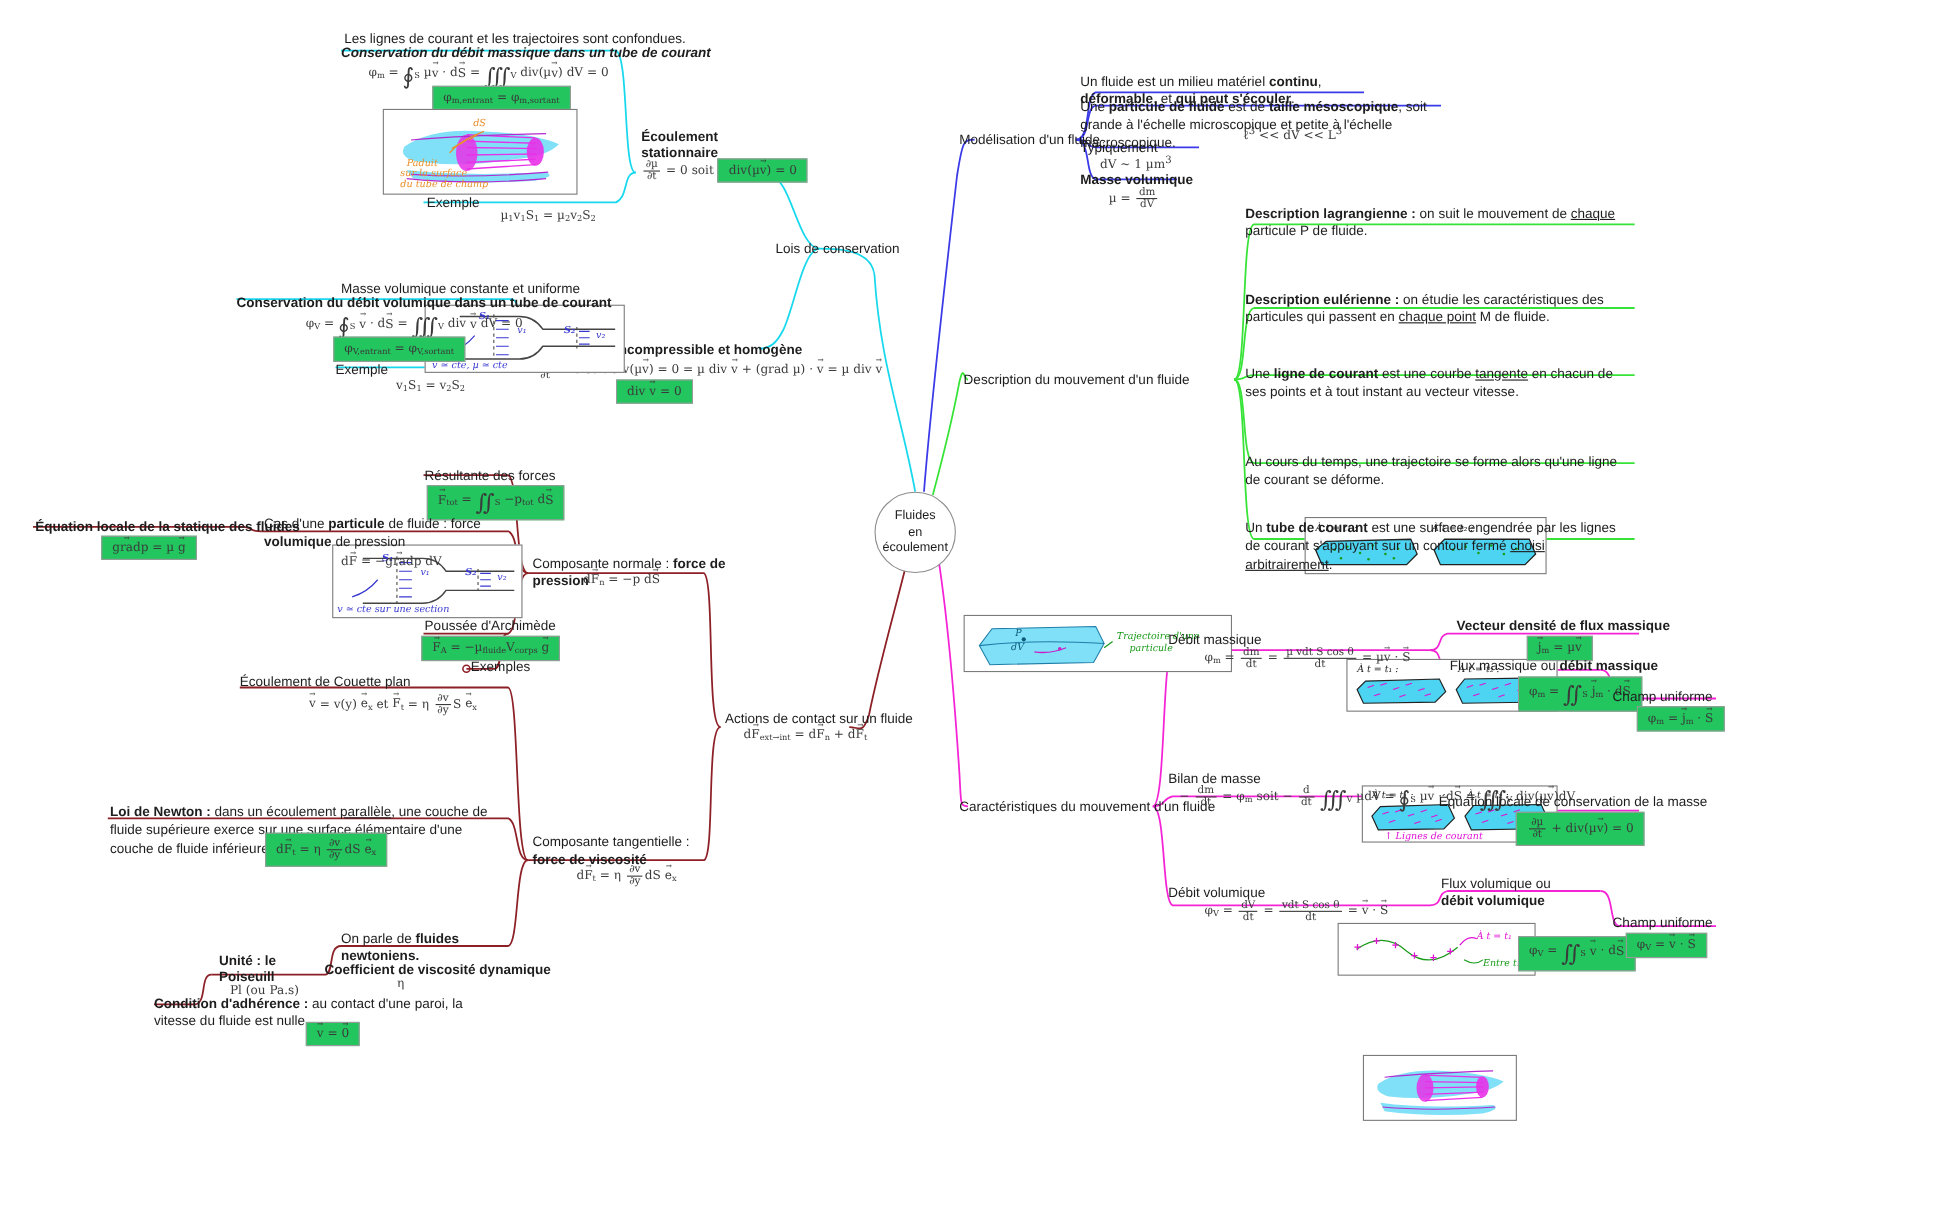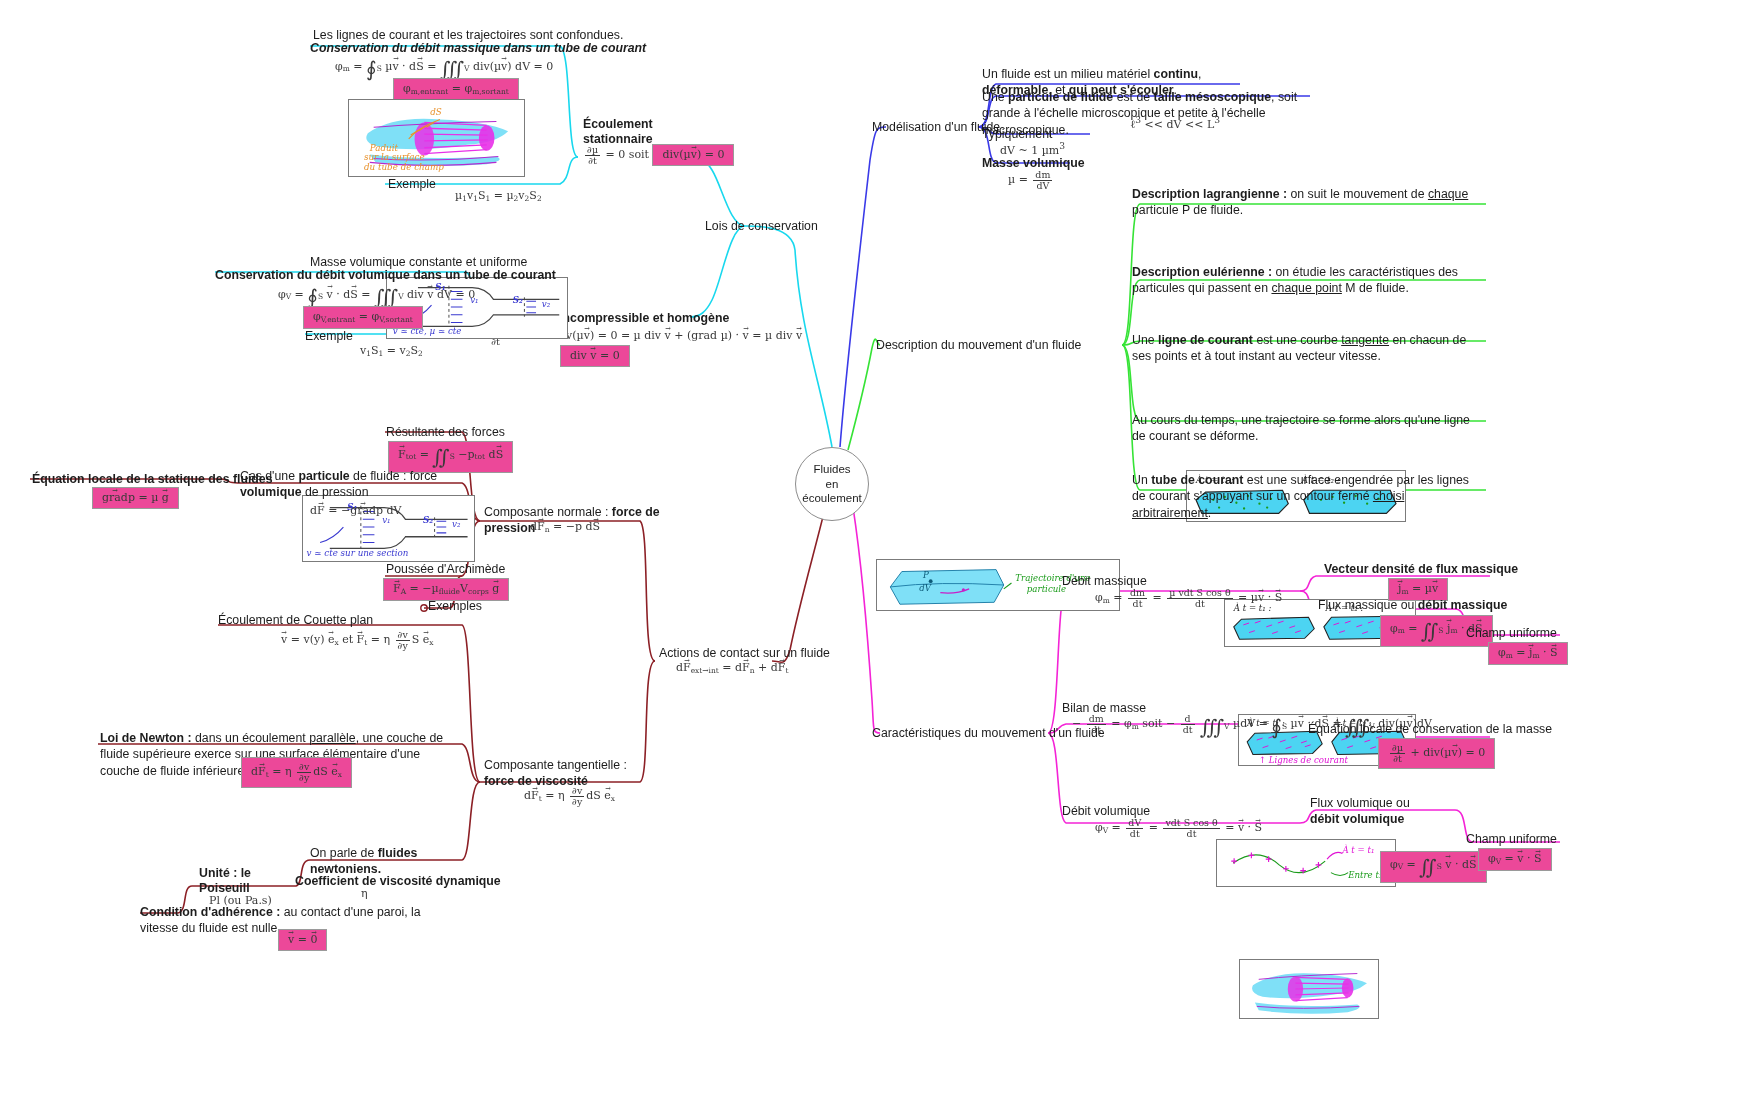--- a/index.html
+++ b/index.html
@@ -35,21 +35,21 @@
     font-family: "DejaVu Serif", serif;
     font-size: 11px;
     color: #3a3a3a;
     white-space: nowrap;
     line-height: 1.1;
   }
   .fbox {
     display: inline-block;
     border: 1px solid #9a9a9a;
     padding: 4px 9px;
-    background: #ec4899;
+    background: #22c55e;
   }
   .frac {
     display: inline-block;
     vertical-align: middle;
     text-align: center;
     font-size: 0.86em;
     line-height: 1.05;
     margin: 0 2px;
   }
   .frac > .num { display: block; border-bottom: 1px solid #3a3a3a; padding: 0 2px; }

